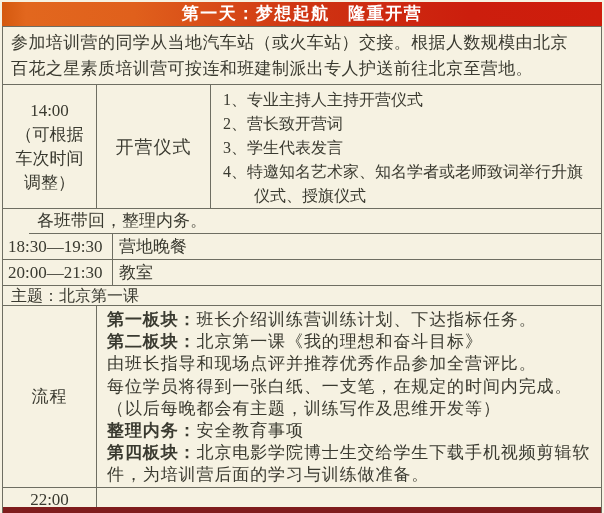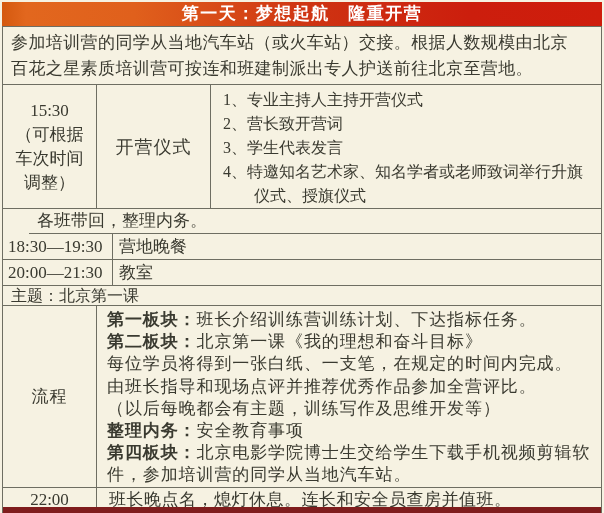--- a/index.html
+++ b/index.html
@@ -79,21 +79,21 @@
   </div>
 
   <div class="tbl">
 
     <div class="row intro-row">
       <span>参加培训营的同学从当地汽车站（或火车站）交接。根据人数规模由北京百花之星素质培训营可按连和班建制派出专人护送前往北京至营地。</span>
     </div>
 
     <div class="row ceremony-row">
       <div class="cell time-col vline">
-        <div>15:30</div>
+        <div>14:00</div>
         <div>（可根据</div>
         <div>车次时间</div>
         <div>调整）</div>
       </div>
       <div class="cell label-col vline">
         <span>开营仪式</span>
       </div>
       <div class="cell items-col">
         <div class="li"><span>1、</span><span>专业主持人主持开营仪式</span></div>
         <div class="li"><span>2、</span><span>营长致开营词</span></div>
@@ -120,27 +120,26 @@
       <span>主题：北京第一课</span>
     </div>
 
     <div class="row process-row">
       <div class="cell p-label vline">
         <span>流程</span>
       </div>
       <div class="cell p-content">
         <div class="p-line"><b>第一板块：</b><span>班长介绍训练营训练计划、下达指标任务。</span></div>
         <div class="p-line"><b>第二板块：</b><span>北京第一课《我的理想和奋斗目标》</span></div>
+        <div class="p-line"><b></b><span>由班长指导和现场点评并推荐优秀作品参加全营评比。</span></div>
         <div class="p-line"><b></b><span>每位学员将得到一张白纸、一支笔，在规定的时间内完成。</span></div>
-        <div class="p-line"><b></b><span>由班长指导和现场点评并推荐优秀作品参加全营评比。</span></div>
         <div class="p-line"><b></b><span>（以后每晚都会有主题，训练写作及思维开发等）</span></div>
         <div class="p-line"><b>整理内务：</b><span>安全教育事项</span></div>
-        <div class="p-line"><b>第四板块：</b><span>北京电影学院博士生交给学生下载手机视频剪辑软件，参加培训营的同学从当地汽车站。</span></div>
+        <div class="p-line"><b>第四板块：</b><span>北京电影学院博士生交给学生下载手机视频剪辑软件，为培训营后面的学习与训练做准备。</span></div>
       </div>
     </div>
 
     <div class="row night-row">
       <div class="cell n-time vline">22:00</div>
-      <div class="cell n-text">班长晚点名，熄灯休息。连长和安全员查房并值班。</div>
     </div>
 
   </div>
 </div>
 
 </body></html>

